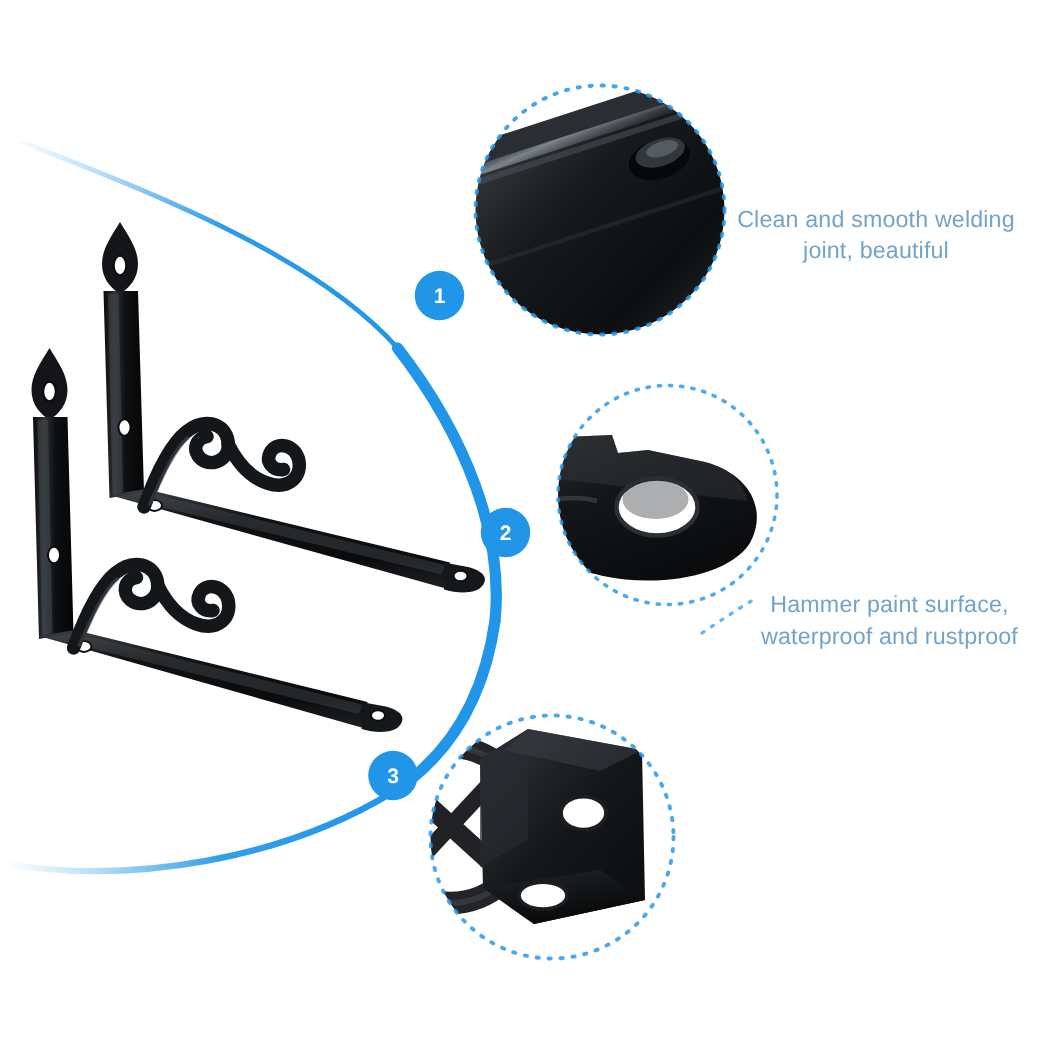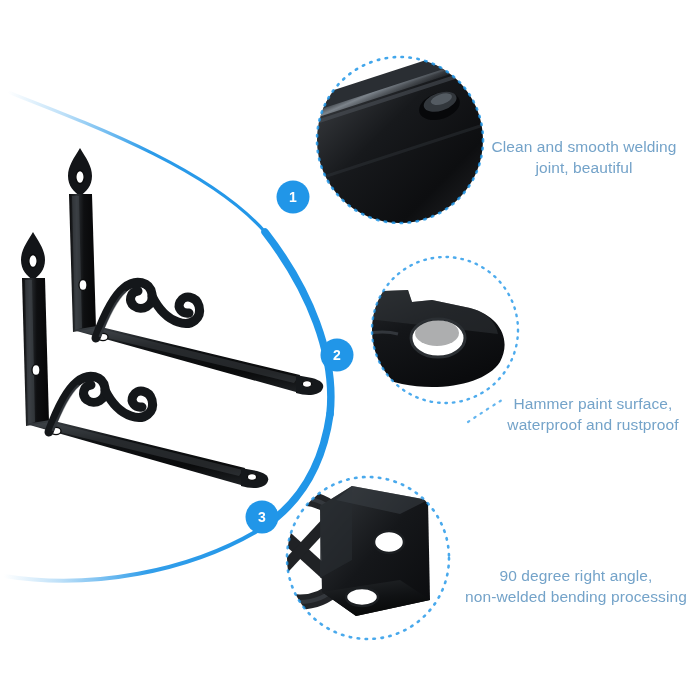--- a/index.html
+++ b/index.html
@@ -272,16 +272,14 @@
   </svg>
 
   <div class="badge-num" id="badge-num-1">1</div>
   <div class="badge-num" id="badge-num-2">2</div>
   <div class="badge-num" id="badge-num-3">3</div>
 
   <div class="caption" id="caption-1">Clean and smooth welding
 joint, beautiful</div>
   <div class="caption" id="caption-2">Hammer paint surface,
 waterproof and rustproof</div>
-  <div class="caption" id="caption-3">90 degree right angle,
-non-welded bending processing</div>
 
 </div>
 
 </body></html>

